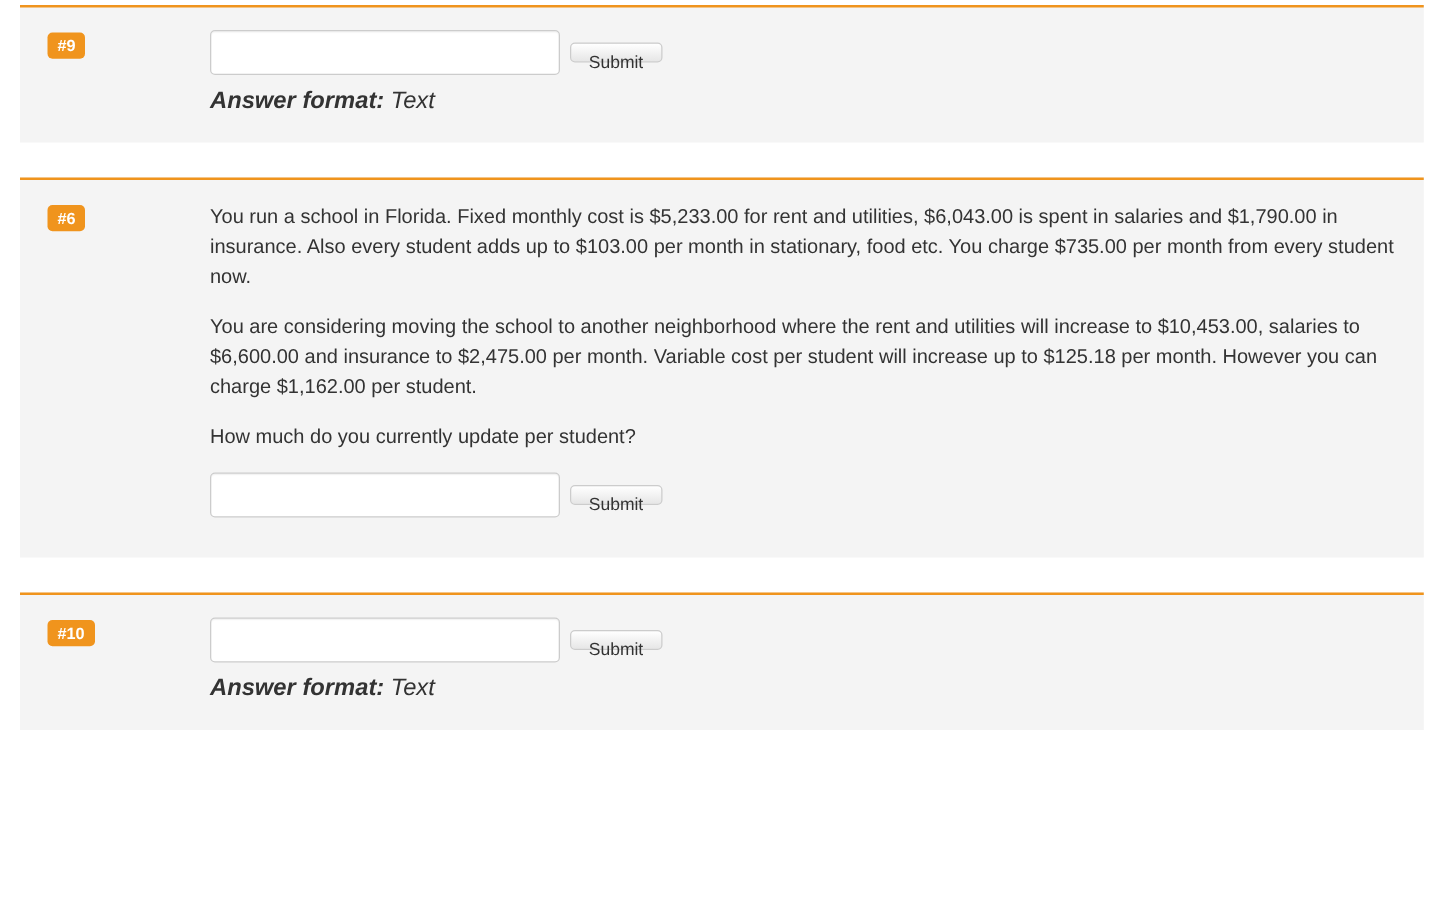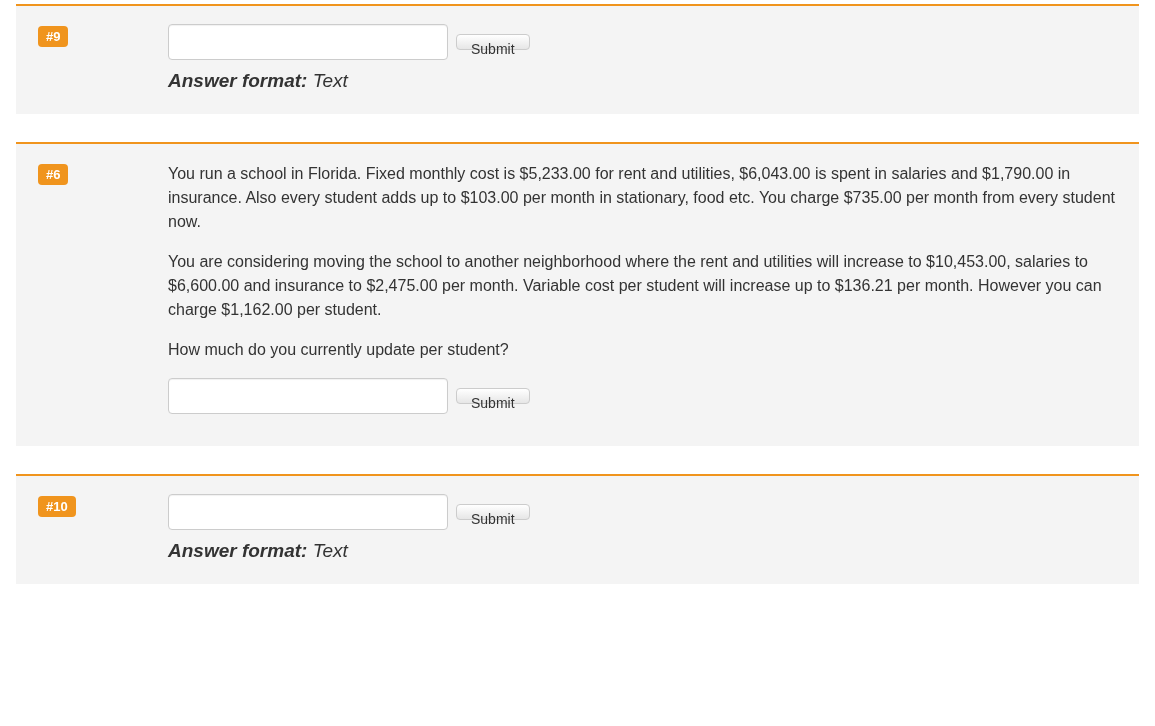--- a/index.html
+++ b/index.html
@@ -102,21 +102,21 @@
     </div>
   </div>
 
   <div class="question-block">
     <div class="badge-col">
       <span class="badge">#6</span>
     </div>
     <div class="content-col">
       <div class="question-text">
         <p>You run a school in Florida. Fixed monthly cost is $5,233.00 for rent and utilities, $6,043.00 is spent in salaries and $1,790.00 in insurance. Also every student adds up to $103.00 per month in stationary, food etc. You charge $735.00 per month from every student now.</p>
-        <p>You are considering moving the school to another neighborhood where the rent and utilities will increase to $10,453.00, salaries to $6,600.00 and insurance to $2,475.00 per month. Variable cost per student will increase up to $136.21 per month. However you can charge $1,162.00 per student.</p>
+        <p>You are considering moving the school to another neighborhood where the rent and utilities will increase to $10,453.00, salaries to $6,600.00 and insurance to $2,475.00 per month. Variable cost per student will increase up to $125.18 per month. However you can charge $1,162.00 per student.</p>
         <p>How much do you currently update per student?</p>
       </div>
       <div class="answer-row">
         <input type="text" class="answer-input" style="">
         <button class="submit-btn">Submit</button>
       </div>
     </div>
   </div>
 
   <div class="question-block">

